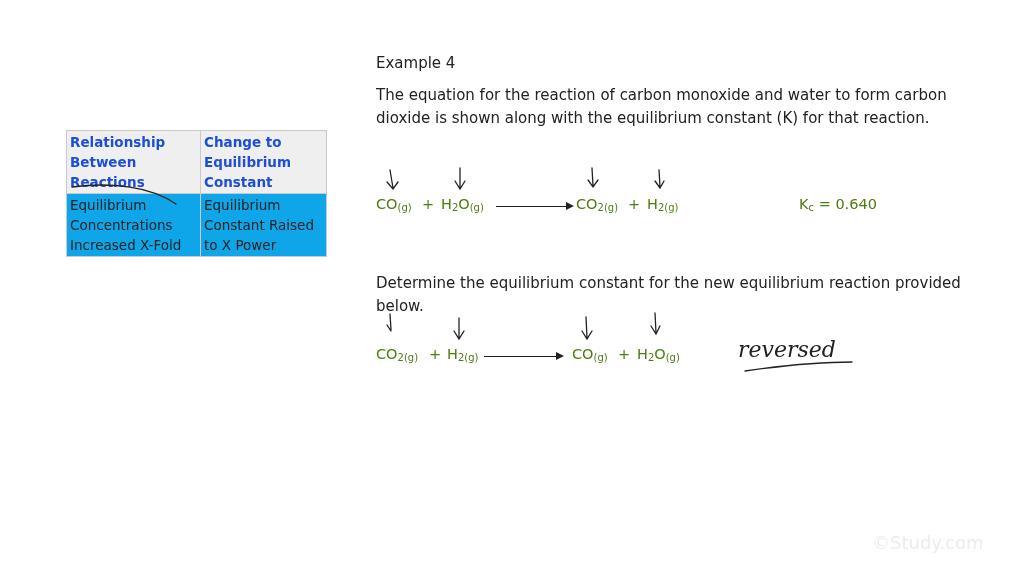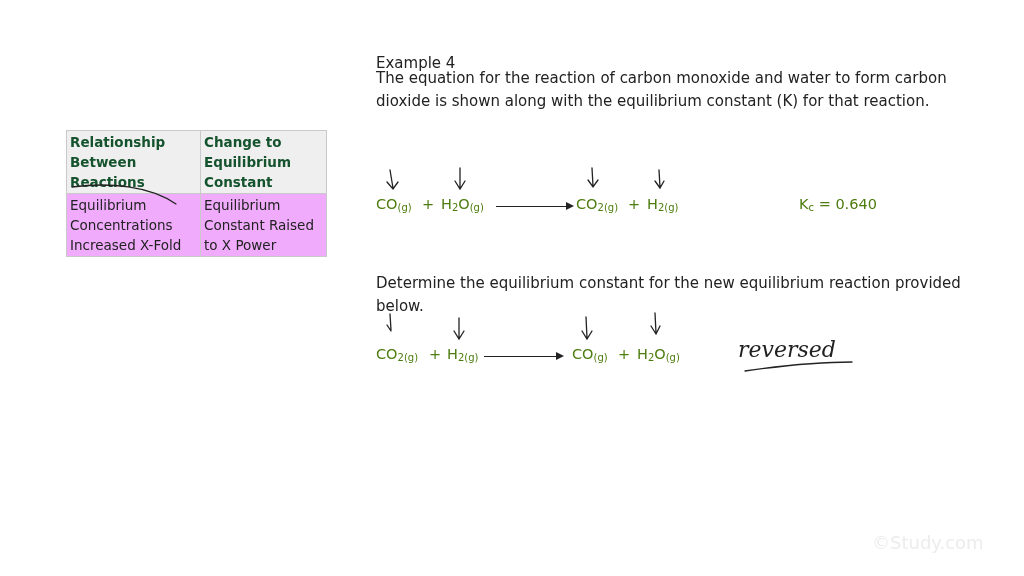--- a/index.html
+++ b/index.html
@@ -1,23 +1,23 @@
 <!DOCTYPE html>
 <html><head>
 <meta charset="utf-8">
 <style>
   html, body { margin:0; padding:0; }
   body { width:1024px; height:576px; background:#ffffff; position:relative; overflow:hidden;
          font-family:"DejaVu Sans","Liberation Sans",sans-serif; color:#222; }
   .rel-table { position:absolute; left:66px; top:130px; border-collapse:collapse; font-size:13.5px; line-height:20px; }
   .rel-table td, .rel-table th { border:1px solid #c9c9c9; padding:1px 4px 1px 3px; vertical-align:top; text-align:left; }
-  .rel-table th { background:#efefef; font-weight:bold; color:#14532d; }
+  .rel-table th { background:#efefef; font-weight:bold; color:#1d4ed8; }
   .rel-table td.c1 { width:126px; }
   .rel-table td.c2 { width:118px; }
-  .rel-table tr.shade td { background:#f0abfc; }
+  .rel-table tr.shade td { background:#0ea5e9; }
   .text { position:absolute; left:376px; font-size:15px; line-height:23px; color:#222; }
   .eq { position:absolute; font-size:14.5px; color:#4d7c0f; white-space:nowrap; }
   .eq sub { font-size:10px; vertical-align:-2px; }
   .arrow-line { position:absolute; height:1px; background:#222; }
   .arrow-head { position:absolute; width:0; height:0; border-top:4px solid transparent; border-bottom:4px solid transparent; border-left:8px solid #222; }
   svg.ink { position:absolute; left:0; top:0; }
   .watermark { position:absolute; left:872px; top:532px; font-size:18px; color:#ececec; font-family:"DejaVu Sans",sans-serif; }
 </style>
 </head>
 <body>
@@ -29,21 +29,21 @@
     <th style="width:118px;">Change to Equilibrium Constant</th>
   </tr>
   <tr class="shade">
     <td class="c1">Equilibrium Concentrations Increased X-Fold</td>
     <td class="c2">Equilibrium Constant Raised to X Power</td>
   </tr>
 </tbody>
   </table>
 
 <div class="text" style="top:52px;">Example 4</div>
-<div class="text" style="top:67px; width:590px;">The equation for the reaction of carbon monoxide and water to form carbon dioxide is shown along with the equilibrium constant (K) for that reaction.</div>
+<div class="text" style="top:84px; width:590px;">The equation for the reaction of carbon monoxide and water to form carbon dioxide is shown along with the equilibrium constant (K) for that reaction.</div>
 
 <div class="eq" style="left:376px; top:196px;"><span>CO</span><sub>(g)</sub></div>
 <div class="eq" style="left:422px; top:196px;">+</div>
 <div class="eq" style="left:441px; top:196px;"><span>H</span><sub>2</sub><span>O</span><sub>(g)</sub></div>
 <div class="arrow-line" style="left:496px; top:206px; width:70px;"></div>
 <div class="arrow-head" style="left:566px; top:202px;"></div>
 <div class="eq" style="left:576px; top:196px;"><span>CO</span><sub>2(g)</sub></div>
 <div class="eq" style="left:628px; top:196px;">+</div>
 <div class="eq" style="left:647px; top:196px;"><span>H</span><sub>2(g)</sub></div>
 <div class="eq" style="left:799px; top:196px;"><span>K</span><sub>c</sub> <span>= 0.640</span></div>

